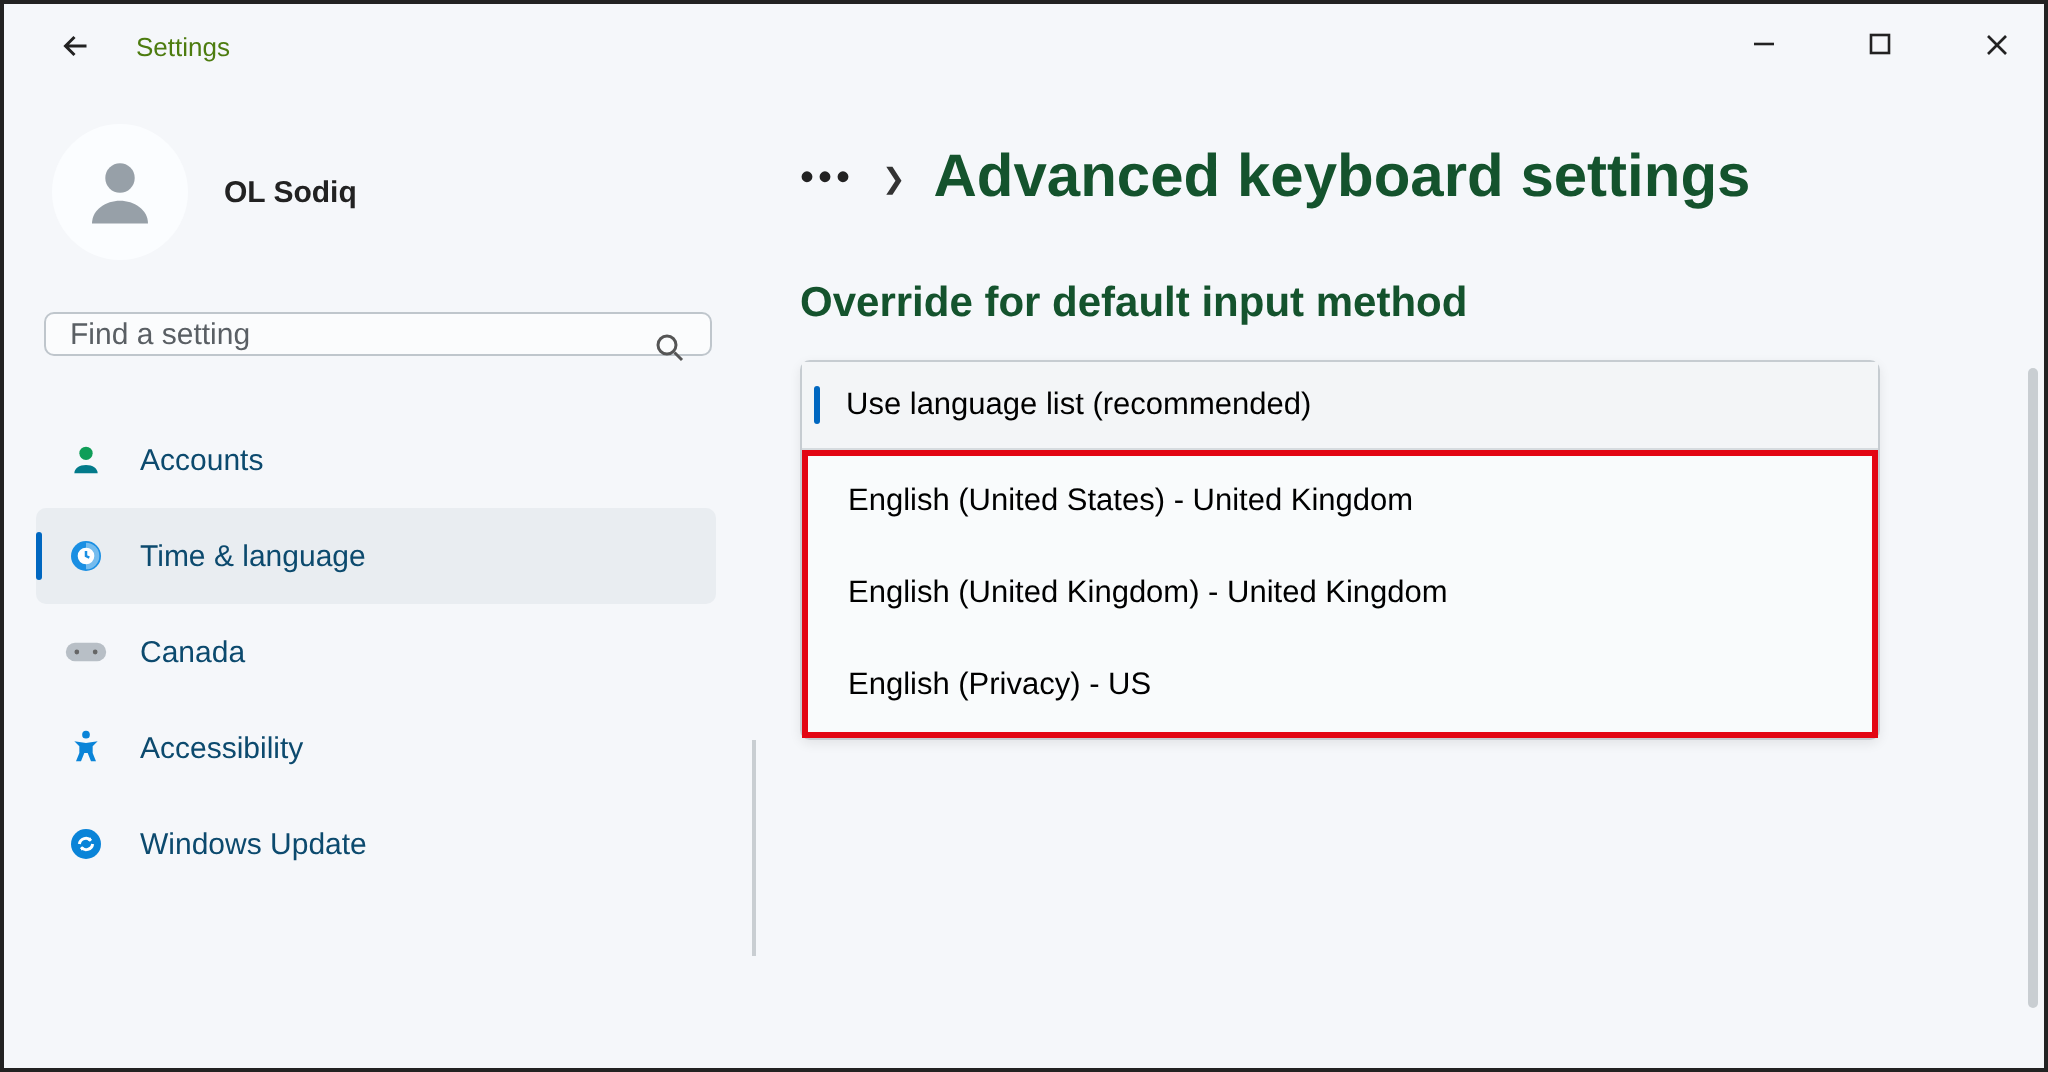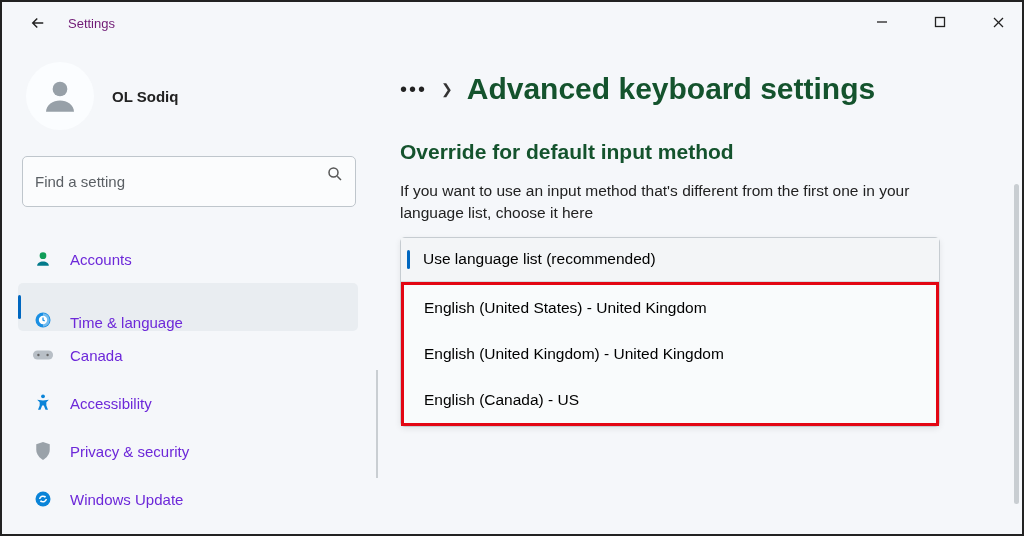--- a/index.html
+++ b/index.html
@@ -1,34 +1,34 @@
 <!DOCTYPE html>
 <html><head>
 <meta charset="utf-8">
 <style>
   * { box-sizing: border-box; margin: 0; padding: 0; font-family: "Segoe UI", sans-serif; }
   body { background: #f5f7fa; width: 1024px; height: 536px; overflow: hidden; border: 2px solid #222; position: relative; }
   .titlebar { height: 42px; display: flex; align-items: center; padding: 0 8px; }
   .back-btn { width: 32px; height: 32px; display:flex; align-items:center; justify-content:center; margin-left:12px; cursor:pointer; }
-  .title { font-size: 13px; margin-left: 14px; color:#701a75; }
+  .title { font-size: 13px; margin-left: 14px; color:#4d7c0f; }
   .win-controls { position:absolute; right:6px; top:6px; display:flex; gap:22px; }
   .win-btn { width:36px; height:28px; display:flex; align-items:center; justify-content:center; cursor:pointer; font-size:14px; }
   .layout { display:flex; height: calc(100% - 42px); }
   .sidebar { width: 370px; padding: 18px 14px 0 20px; position:relative; }
   .user { display:flex; align-items:center; gap:18px; margin-bottom:26px; margin-left:4px;}
   .avatar { width:68px; height:68px; border-radius:50%; background:#fbfdff; display:flex; align-items:center; justify-content:center; }
   .avatar svg { width:42px; height:42px; }
   .username { font-size:15px; font-weight:600; color:#222; }
   .search { position:relative; margin-bottom:28px; }
-  .search input { width: 334px; height:51px; border:1px solid #bfc6cc; border-radius:5px; background:#fbfcfd; padding:0 40px 0 12px; font-size:15px; color:#701a75; }
+  .search input { width: 334px; height:22px; border:1px solid #bfc6cc; border-radius:5px; background:#fbfcfd; padding:0 40px 0 12px; font-size:15px; color:#701a75; }
   .search input::placeholder{color:#5a5f64;}
   .search-icon { position:absolute; right:14px; top:9px; width:18px; height:18px; color:#555; }
   .nav { list-style:none; }
-  .nav li { display:flex; align-items:center; gap:16px; height:48px; padding:0 14px 0 14px; border-radius:5px; font-size:15px; color:#6d28d9; cursor:pointer; margin-left:-4px; }
-  .nav li.selected { background:#e9edf1; position:relative;align-items:flex-end; }
+  .nav li { display:flex; align-items:center; gap:16px; height:48px; padding:0 14px 0 14px; border-radius:5px; font-size:15px; color:#0c4a6e; cursor:pointer; margin-left:-4px; }
+  .nav li.selected { background:#e9edf1; position:relative; }
   .nav li.selected::before { content:""; position:absolute; left:0; top:12px; bottom:12px; width:3px; background:#0067c0; border-radius:2px; }
   .nav .icon { width:22px; height:22px; display:flex; align-items:center; justify-content:center; }
   .content { flex:1; padding: 28px 28px 0 28px; position:relative; }
   .crumb { display:flex; align-items:center; gap:14px; margin-bottom:34px; }
   .dots { font-size:20px; letter-spacing:2px; color:#222; cursor:pointer;}
   .chev-r { font-size:14px; color:#333; }
   .pagetitle { font-size:30px; font-weight:600; color:#14532d; }
   .section-h { font-size:21px; font-weight:600; color:#14532d; margin-bottom:16px; }
   .desc { font-size:15.5px; color:#222; line-height:1.45; max-width:540px; margin-bottom:12px;}
   .dropdown { width:540px; border:1px solid #c6ccd1; border-radius:5px; background:#f9fbfc; box-shadow:0 2px 6px rgba(0,0,0,0.08); }
@@ -123,61 +123,52 @@
         <span class="icon">
             <svg width="20" height="20" viewBox="0 0 24 24" fill="#0a84d8">
               <circle cx="12" cy="4" r="2.3"></circle>
               <path d="M5 8l7 1 7-1-3 3v4l2 5-3 0-2-5h-2l-2 5-3 0 2-5v-4z"></path>
             </svg>
           </span>
         <span>Accessibility</span>
       </li>
       <li>
         <span class="icon">
-            <svg width="18" height="20" viewBox="0 0 24 26" fill="#9aa2a9">
-              <path d="M12 1l9 3v7c0 6-4 11-9 14-5-3-9-8-9-14V4z"></path>
-            </svg>
-          </span>
-        <span>Privacy &amp; security</span>
-      </li>
-      <li>
-        <span class="icon">
             <svg width="20" height="20" viewBox="0 0 24 24">
               <circle cx="12" cy="12" r="9" fill="#0a84d8"></circle>
               <path d="M8 12a4 4 0 0 1 7-2M16 12a4 4 0 0 1-7 2" stroke="#fff" stroke-width="1.8" fill="none"></path>
               <path d="M15 8v2h-2M9 16v-2h2" fill="#fff"></path>
             </svg>
           </span>
         <span>Windows Update</span>
       </li>
     </ul>
   </div>
 
   <div class="content">
     <div class="crumb">
       <span class="dots">•••</span>
       <span class="chev-r">❯</span>
       <h1 class="pagetitle">Advanced keyboard settings</h1>
     </div>
     <h2 class="section-h">Override for default input method</h2>
-    <p class="desc">If you want to use an input method that's different from the first one in your language list, choose it here</p>
 
     <div class="dropdown">
       <div class="dd-selected">
         <span>Use language list (recommended)</span>
       </div>
       <div class="dd-options">
         <div class="dd-opt">
             <span>English (United States) - United Kingdom</span>
           </div>
         <div class="dd-opt">
             <span>English (United Kingdom) - United Kingdom</span>
           </div>
         <div class="dd-opt">
-            <span>English (Canada) - US</span>
+            <span>English (Privacy) - US</span>
           </div>
       </div>
     </div>
 
     <div class="vscroll"></div>
   </div>
 </div>
 <div class="divider-v"></div>
 
 </body></html>

